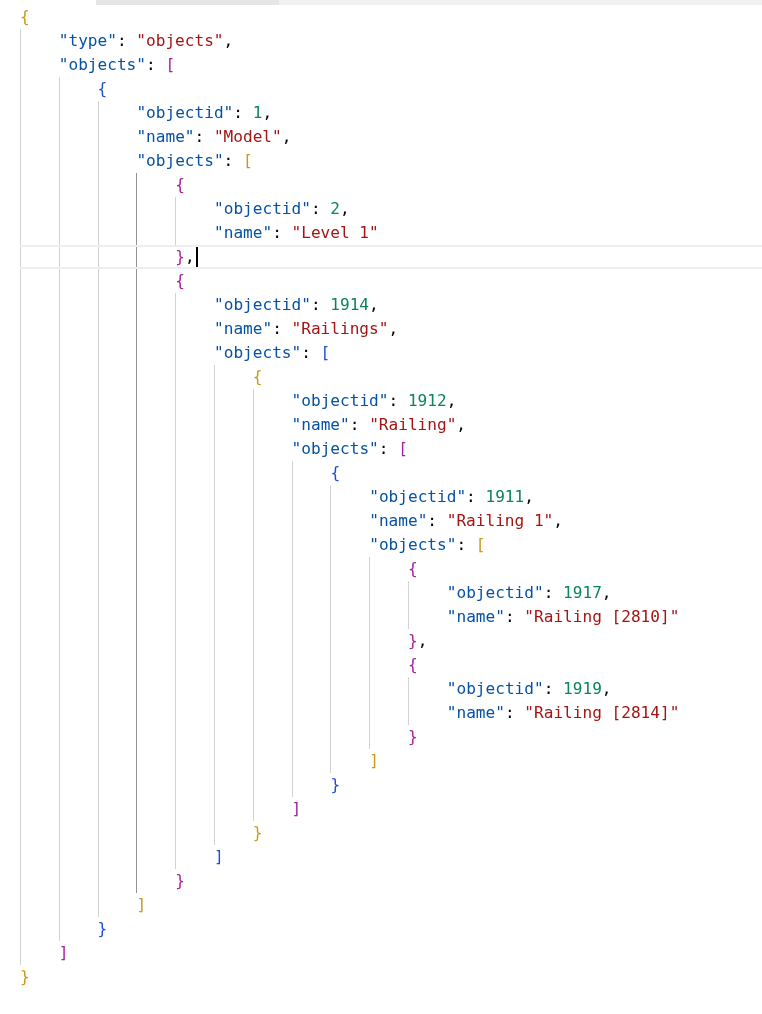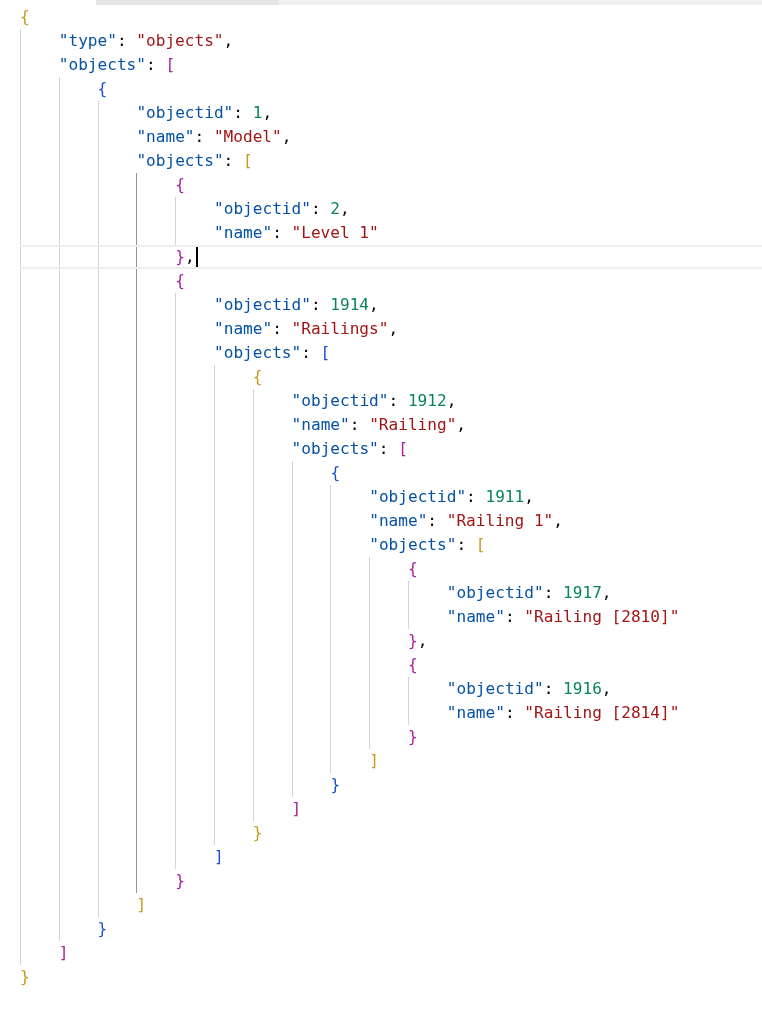--- a/index.html
+++ b/index.html
@@ -122,21 +122,21 @@
     <div class="line" style="top: 600px;">
       <div class="code" style="left: 446.8px;"><span class="k">"name"</span><span class="p">: </span><span class="s">"Railing [2810]"</span></div>
     </div>
     <div class="line" style="top: 624px;">
       <div class="code" style="left: 408px;"><span class="b1">}</span><span class="p">,</span></div>
     </div>
     <div class="line" style="top: 648px;">
       <div class="code" style="left: 408px;"><span class="b1">{</span></div>
     </div>
     <div class="line" style="top: 672px;">
-      <div class="code" style="left: 446.8px;"><span class="k">"objectid"</span><span class="p">: </span><span class="n">1916</span><span class="p">,</span></div>
+      <div class="code" style="left: 446.8px;"><span class="k">"objectid"</span><span class="p">: </span><span class="n">1919</span><span class="p">,</span></div>
     </div>
     <div class="line" style="top: 696px;">
       <div class="code" style="left: 446.8px;"><span class="k">"name"</span><span class="p">: </span><span class="s">"Railing [2814]"</span></div>
     </div>
     <div class="line" style="top: 720px;">
       <div class="code" style="left: 408px;"><span class="b1">}</span></div>
     </div>
     <div class="line" style="top: 744px;">
       <div class="code" style="left: 369.2px;"><span class="b0">]</span></div>
     </div>

